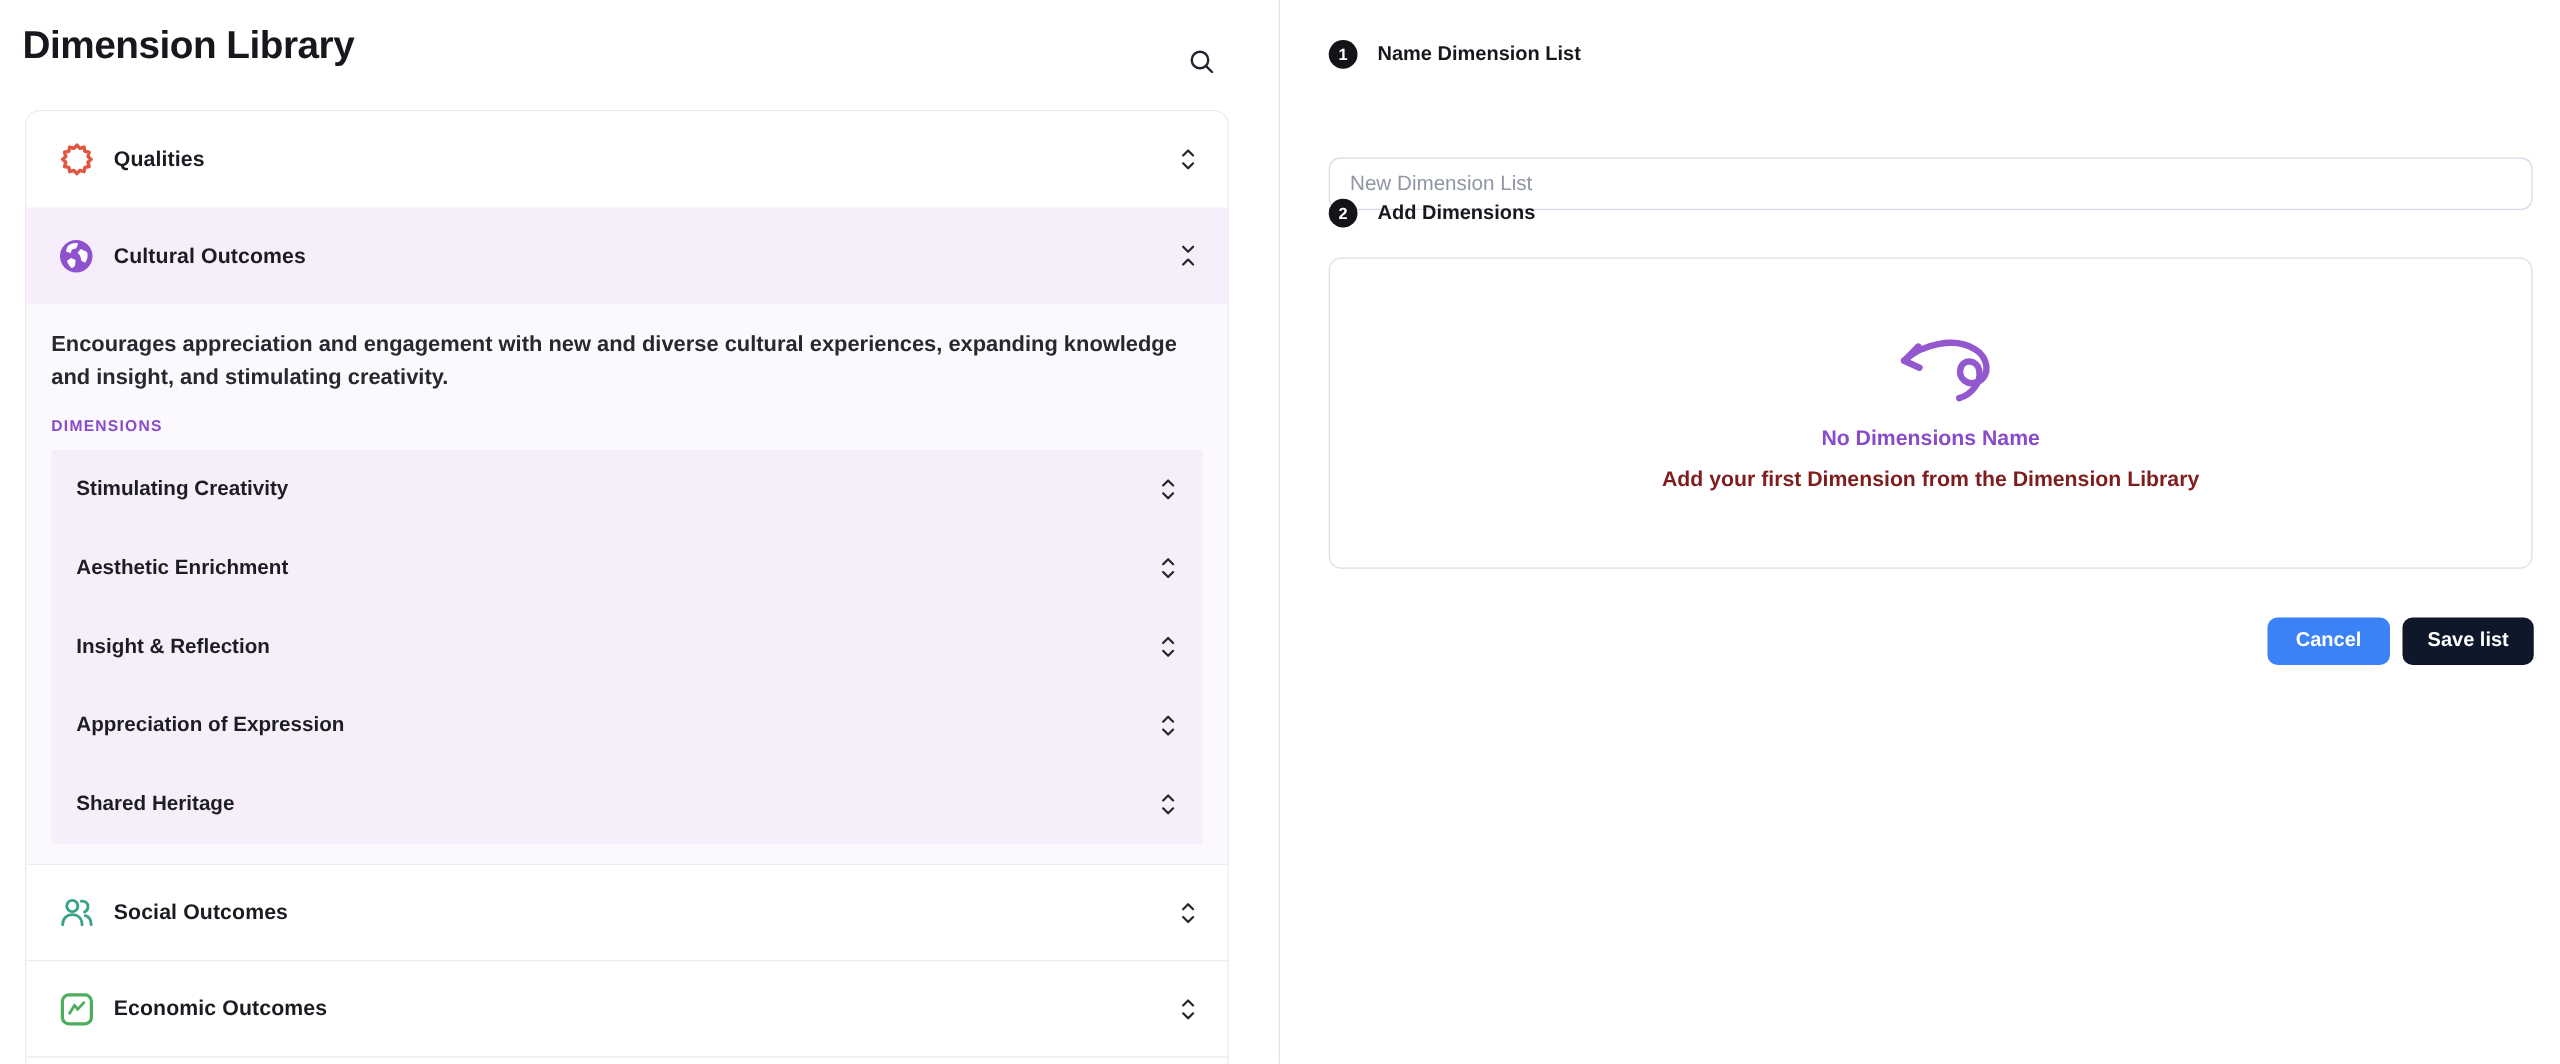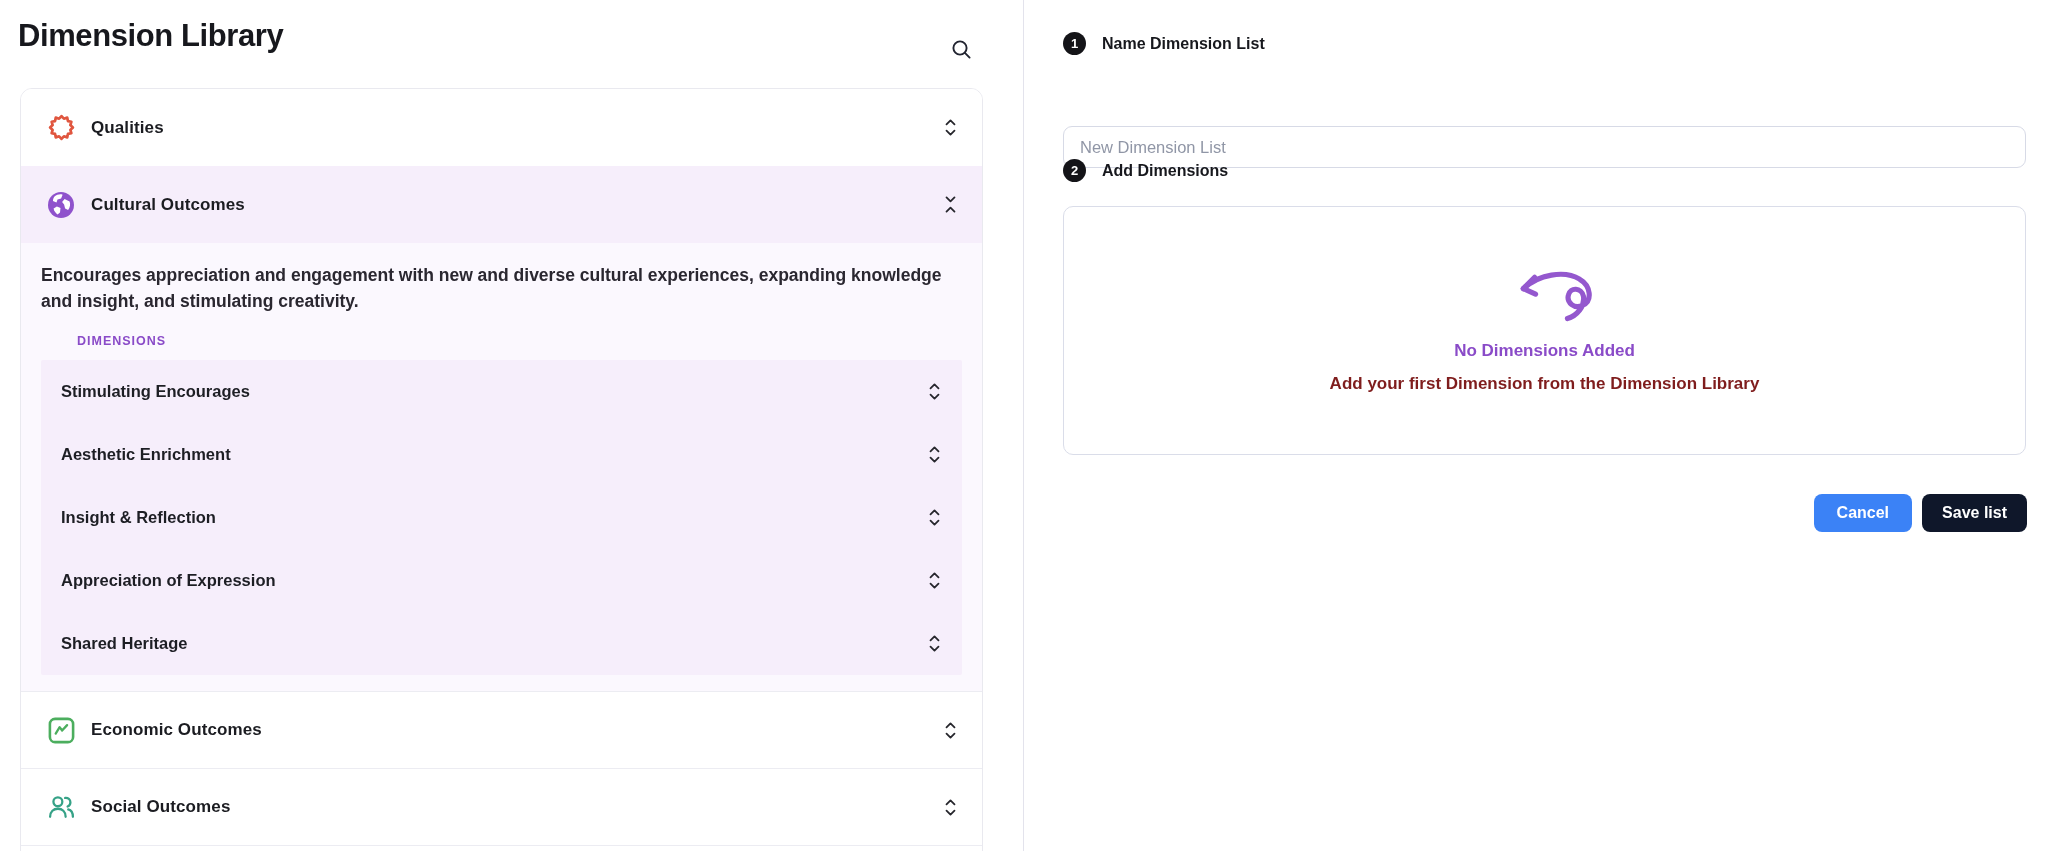--- a/index.html
+++ b/index.html
@@ -16,21 +16,21 @@
 
   .cat-row { height:77px; display:flex; align-items:center; padding:0 24px; cursor:pointer; background:#fff; }
   .cat-row .cat-icon { width:32px; height:32px; display:flex; align-items:center; justify-content:center; flex:0 0 32px; }
   .cat-label { flex:1; margin-left:14px; font-size:17px; font-weight:800; color:#1b1c21; letter-spacing:0.1px; }
   .chev { flex:0 0 16px; display:flex; align-items:center; justify-content:center; }
   .cat-row.lavender { background:#f6eefb; }
   .cat-row.bordered { border-top:1px solid #ececf2; }
 
   .cat-body { background:#fbf8fe; padding:20px 20px 16px 20px; }
   .cat-desc { width:918px; font-size:17.5px; line-height:25.5px; font-weight:700; color:#2a2730; }
-  .dim-label { margin-top:20px; font-size:12.5px; font-weight:700; letter-spacing:0.08em; color:#8a4bc8;margin-left:36px; }
+  .dim-label { margin-top:20px; font-size:12.5px; font-weight:700; letter-spacing:0.08em; color:#8a4bc8; }
   .dim-list { margin-top:12px; background:#f6eefb; border-radius:2px; }
   .dim-row { height:63px; display:flex; align-items:center; padding:0 20px; cursor:pointer; }
   .dim-row .dim-name { flex:1; font-size:16.5px; font-weight:800; color:#1d1e24; }
 
   .card-stub { height:40px; border-top:1px solid #ececf2; background:#fff; }
 
   
   .builder-pane { position:absolute; left:1025px; top:0; width:1023px; height:851px; background:#fff; }
   .step-row { position:absolute; left:38px; display:flex; align-items:center; gap:16px; }
   .step-row.step-1 { top:32px; }
@@ -103,21 +103,21 @@
             </svg>
           </span>
         </div>
 
         <div class="cat-body">
           <p class="cat-desc">Encourages appreciation and engagement with new and diverse cultural experiences, expanding knowledge and insight, and stimulating creativity.</p>
           <div class="dim-label">DIMENSIONS</div>
 
           <div class="dim-list">
             <div class="dim-row">
-              <span class="dim-name">Stimulating Encourages</span>
+              <span class="dim-name">Stimulating Creativity</span>
               <span class="chev">
                 <svg width="15" height="21" viewBox="0 0 14 20" fill="none" stroke="#26262c" stroke-width="1.7" stroke-linecap="round" stroke-linejoin="round">
                   <polyline points="3.2,7 7,3.2 10.8,7"></polyline>
                     <polyline points="3.2,13 7,16.8 10.8,13"></polyline>
                 </svg>
               </span>
             </div>
             <div class="dim-row">
               <span class="dim-name">Aesthetic Enrichment</span>
               <span class="chev">
@@ -149,56 +149,56 @@
               <span class="dim-name">Shared Heritage</span>
               <span class="chev">
                 <svg width="15" height="21" viewBox="0 0 14 20" fill="none" stroke="#26262c" stroke-width="1.7" stroke-linecap="round" stroke-linejoin="round">
                   <polyline points="3.2,7 7,3.2 10.8,7"></polyline>
                     <polyline points="3.2,13 7,16.8 10.8,13"></polyline>
                 </svg>
               </span>
             </div>
           </div>
         </div>
-      </div>
-
-      <div class="cat-row bordered">
-        <span class="cat-icon">
-          <svg width="29" height="29" viewBox="0 0 28 28" fill="none" stroke="#4CAE5E" stroke-linecap="round" stroke-linejoin="round">
-            <rect x="2.8" y="2.8" width="22.4" height="22.4" rx="5" stroke-width="2.5"></rect>
-            <path d="M8.4 17 L12.2 10.8 L14.6 14 L19.4 8.8" stroke-width="2.2"></path>
-          </svg>
-        </span>
-        <span class="cat-label">Economic Outcomes</span>
-        <span class="chev">
-          <svg width="15" height="21" viewBox="0 0 14 20" fill="none" stroke="#26262c" stroke-width="1.7" stroke-linecap="round" stroke-linejoin="round">
-            <polyline points="3.2,7 7,3.2 10.8,7"></polyline>
-              <polyline points="3.2,13 7,16.8 10.8,13"></polyline>
-          </svg>
-        </span>
       </div>
 
       <div class="cat-row bordered">
         <span class="cat-icon">
           <svg width="29" height="29" viewBox="0 0 28 28" fill="none" stroke="#36A287" stroke-width="2.2" stroke-linecap="round">
             <circle cx="10.5" cy="8.5" r="4.3"></circle>
             <path d="M3 23 C3 17.8 6.4 15.2 10.5 15.2 C14.6 15.2 18 17.8 18 23"></path>
             <path d="M17.5 4.8 C20.3 4.4 22.6 6.3 22.6 9 C22.6 10.9 21.5 12.4 19.9 13.1"></path>
             <path d="M20.5 15.9 C23.4 16.7 25 18.9 25 23"></path>
           </svg>
         </span>
         <span class="cat-label">Social Outcomes</span>
         <span class="chev">
           <svg width="15" height="21" viewBox="0 0 14 20" fill="none" stroke="#26262c" stroke-width="1.7" stroke-linecap="round" stroke-linejoin="round">
             <polyline points="3.2,7 7,3.2 10.8,7"></polyline>
               <polyline points="3.2,13 7,16.8 10.8,13"></polyline>
           </svg>
         </span>
       </div>
 
+      <div class="cat-row bordered">
+        <span class="cat-icon">
+          <svg width="29" height="29" viewBox="0 0 28 28" fill="none" stroke="#4CAE5E" stroke-linecap="round" stroke-linejoin="round">
+            <rect x="2.8" y="2.8" width="22.4" height="22.4" rx="5" stroke-width="2.5"></rect>
+            <path d="M8.4 17 L12.2 10.8 L14.6 14 L19.4 8.8" stroke-width="2.2"></path>
+          </svg>
+        </span>
+        <span class="cat-label">Economic Outcomes</span>
+        <span class="chev">
+          <svg width="15" height="21" viewBox="0 0 14 20" fill="none" stroke="#26262c" stroke-width="1.7" stroke-linecap="round" stroke-linejoin="round">
+            <polyline points="3.2,7 7,3.2 10.8,7"></polyline>
+              <polyline points="3.2,13 7,16.8 10.8,13"></polyline>
+          </svg>
+        </span>
+      </div>
+
       <div class="card-stub"></div>
     </div>
   </section>
 
   <section class="builder-pane">
 
     <div class="step-row step-1">
       <span class="step-badge">1</span>
       <span class="step-label">Name Dimension List</span>
     </div>
@@ -209,21 +209,21 @@
       <span class="step-badge">2</span>
       <span class="step-label">Add Dimensions</span>
     </div>
 
     <div class="dropzone">
       <svg class="empty-arrow" width="92" height="60" viewBox="0 0 96 64" fill="none" stroke="#9458CE" stroke-width="5.5" stroke-linecap="round">
         <path d="M10 23 C26 8 54 3 70 13 C82 20 84 36 73 41 C64 45 56 38 58 30 C60 21 72 22 74 31 C76 42 67 52 57 55"></path>
         <path d="M10 23 L22 11"></path>
         <path d="M10 23 L23 29"></path>
       </svg>
-      <div class="empty-title">No Dimensions Added</div>
+      <div class="empty-title">No Dimensions Name</div>
       <div class="empty-sub">Add your first Dimension from the Dimension Library</div>
     </div>
 
     <div class="actions">
       <button class="btn btn-cancel">Cancel</button>
       <button class="btn btn-save">Save list</button>
     </div>
   </section>
 </div>
 

